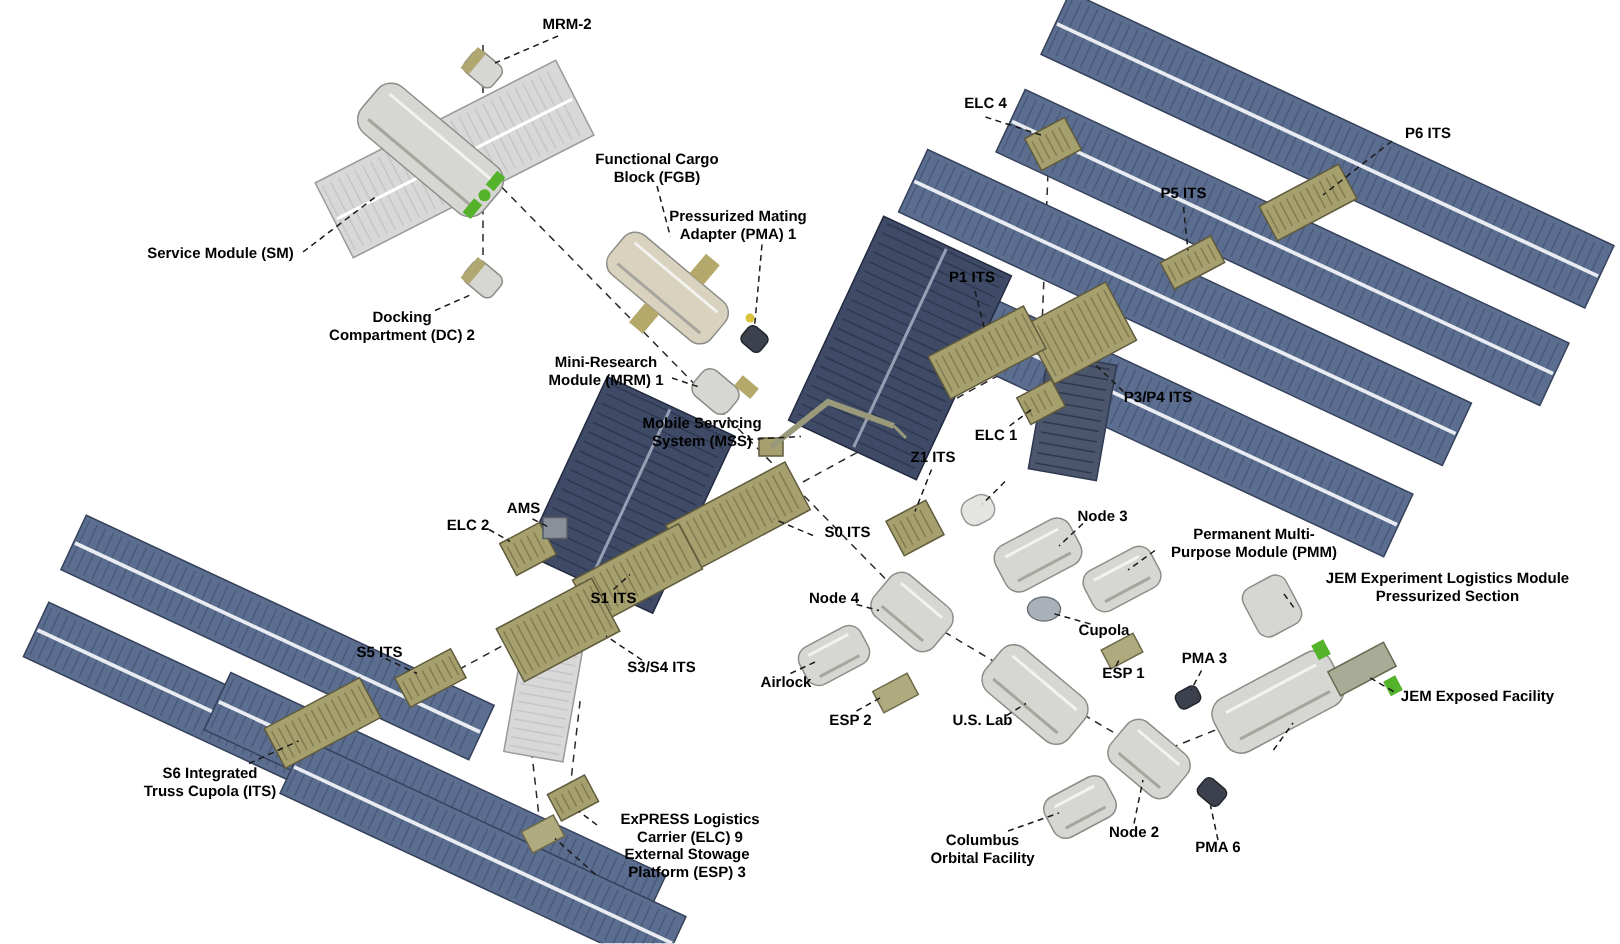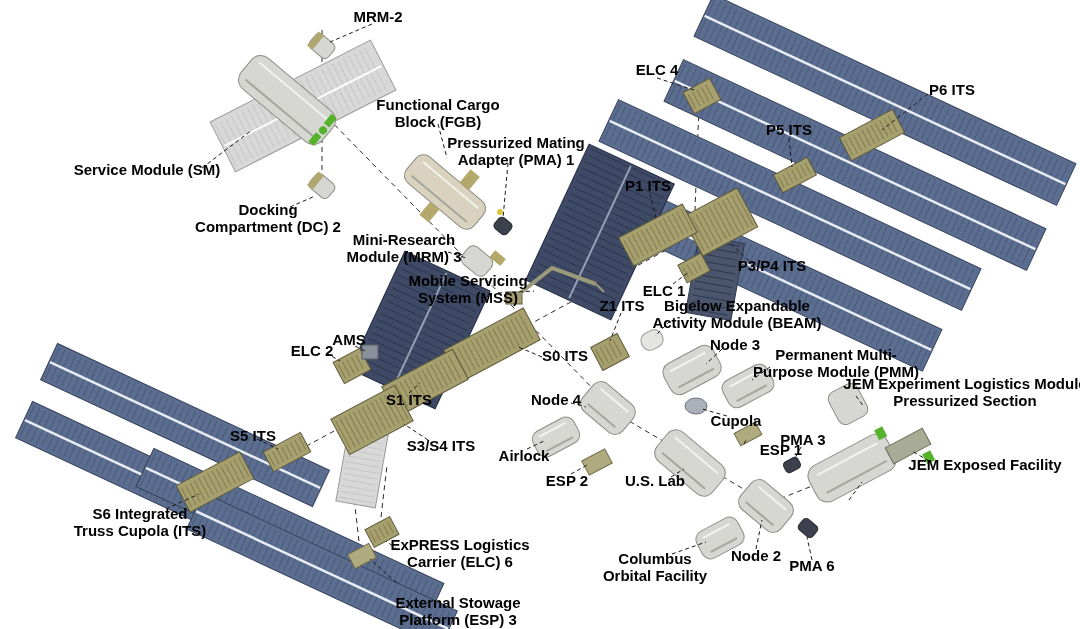--- a/index.html
+++ b/index.html
@@ -1,19 +1,19 @@
 <!DOCTYPE html>
 <html><head>
 <meta charset="utf-8">
 <style>
   html,body{margin:0;padding:0;background:#fff;}
   .stage{position:relative;width:1080px;height:629px;background:#ffffff;overflow:hidden;
          font-family:"Liberation Sans",sans-serif;}
   svg.art{position:absolute;left:0;top:0;}
-  .lbl{position:absolute;transform:translate(-50%,-50%);font-size:15px;font-weight:700;
+  .lbl{position:absolute;transform:translate(-50%,-50%);font-size:10px;font-weight:700;
        line-height:1.15;text-align:center;color:#000;white-space:pre;pointer-events:none;}
   .leader{stroke:#1a1a1a;stroke-width:1;stroke-dasharray:4 3;fill:none;}
   .axis{stroke:#2a2a2a;stroke-width:1;stroke-dasharray:5 4;fill:none;}
   .arr{fill:#5c6e8f;stroke:#36425c;stroke-width:1;}
   .arrT{stroke:#4a5a7c;stroke-dasharray:1 5;fill:none;}
   .arrS{stroke:#e9ecf2;stroke-width:2.5;fill:none;}
   .darr{fill:#3e4a66;stroke:#222b40;stroke-width:1;}
   .darrT{stroke:#2e3850;stroke-dasharray:1 6;fill:none;}
   .darrS{stroke:#96a0b4;stroke-width:2;fill:none;}
   .truss{fill:#a69f6e;stroke:#5f5b3c;stroke-width:1;}
@@ -321,61 +321,59 @@
     <line class="leader" x1="397" y1="583" x2="370" y2="559"></line>
     <line class="leader" x1="672" y1="554" x2="706" y2="542"></line>
     <line class="leader" x1="756" y1="549" x2="762" y2="520"></line>
     <line class="leader" x1="812" y1="560" x2="807" y2="537"></line>
   </g>
 </svg>
 
 <div class="lbl" style="left:378px;top:17px">MRM-2</div>
 <div class="lbl" style="left:438px;top:113px">Functional Cargo
 Block (FGB)</div>
-<div class="lbl" style="left:516px;top:151px">Pressurized Mating
+<div class="lbl" style="left:492px;top:151px">Pressurized Mating
 Adapter (PMA) 1</div>
 <div class="lbl" style="left:147px;top:170px">Service Module (SM)</div>
 <div class="lbl" style="left:268px;top:218px">Docking
 Compartment (DC) 2</div>
 <div class="lbl" style="left:404px;top:248px">Mini-Research
-Module (MRM) 3</div>
+Module (MRM) 1</div>
 <div class="lbl" style="left:468px;top:289px">Mobile Servicing
 System (MSS)</div>
 <div class="lbl" style="left:657px;top:70px">ELC 4</div>
 <div class="lbl" style="left:789px;top:130px">P5 ITS</div>
 <div class="lbl" style="left:952px;top:90px">P6 ITS</div>
 <div class="lbl" style="left:648px;top:186px">P1 ITS</div>
 <div class="lbl" style="left:772px;top:266px">P3/P4 ITS</div>
 <div class="lbl" style="left:664px;top:291px">ELC 1</div>
 <div class="lbl" style="left:622px;top:306px">Z1 ITS</div>
-<div class="lbl" style="left:737px;top:314px">Bigelow Expandable
-Activity Module (BEAM)</div>
 <div class="lbl" style="left:735px;top:345px">Node 3</div>
 <div class="lbl" style="left:965px;top:392px">JEM Experiment Logistics Module
 Pressurized Section</div>
 <div class="lbl" style="left:836px;top:363px">Permanent Multi-
 Purpose Module (PMM)</div>
 <div class="lbl" style="left:565px;top:356px">S0 ITS</div>
 <div class="lbl" style="left:556px;top:400px">Node 4</div>
 <div class="lbl" style="left:736px;top:421px">Cupola</div>
 <div class="lbl" style="left:312px;top:351px">ELC 2</div>
 <div class="lbl" style="left:349px;top:340px">AMS</div>
 <div class="lbl" style="left:409px;top:400px">S1 ITS</div>
 <div class="lbl" style="left:253px;top:436px">S5 ITS</div>
 <div class="lbl" style="left:441px;top:446px">S3/S4 ITS</div>
 <div class="lbl" style="left:524px;top:456px">Airlock</div>
 <div class="lbl" style="left:567px;top:481px">ESP 2</div>
 <div class="lbl" style="left:655px;top:481px">U.S. Lab</div>
-<div class="lbl" style="left:781px;top:450px">ESP 1</div>
+<div class="lbl" style="left:749px;top:450px">ESP 1</div>
 <div class="lbl" style="left:803px;top:440px">PMA 3</div>
 <div class="lbl" style="left:985px;top:465px">JEM Exposed Facility</div>
 <div class="lbl" style="left:140px;top:522px">S6 Integrated
 Truss Cupola (ITS)</div>
 <div class="lbl" style="left:460px;top:553px">ExPRESS Logistics
-Carrier (ELC) 6</div>
-<div class="lbl" style="left:458px;top:611px">External Stowage
+Carrier (ELC) 9</div>
+<div class="lbl" style="left:458px;top:576px">External Stowage
 Platform (ESP) 3</div>
 <div class="lbl" style="left:655px;top:567px">Columbus
 Orbital Facility</div>
 <div class="lbl" style="left:756px;top:556px">Node 2</div>
 <div class="lbl" style="left:812px;top:566px">PMA 6</div>
 
 </div>
 
 </body></html>

